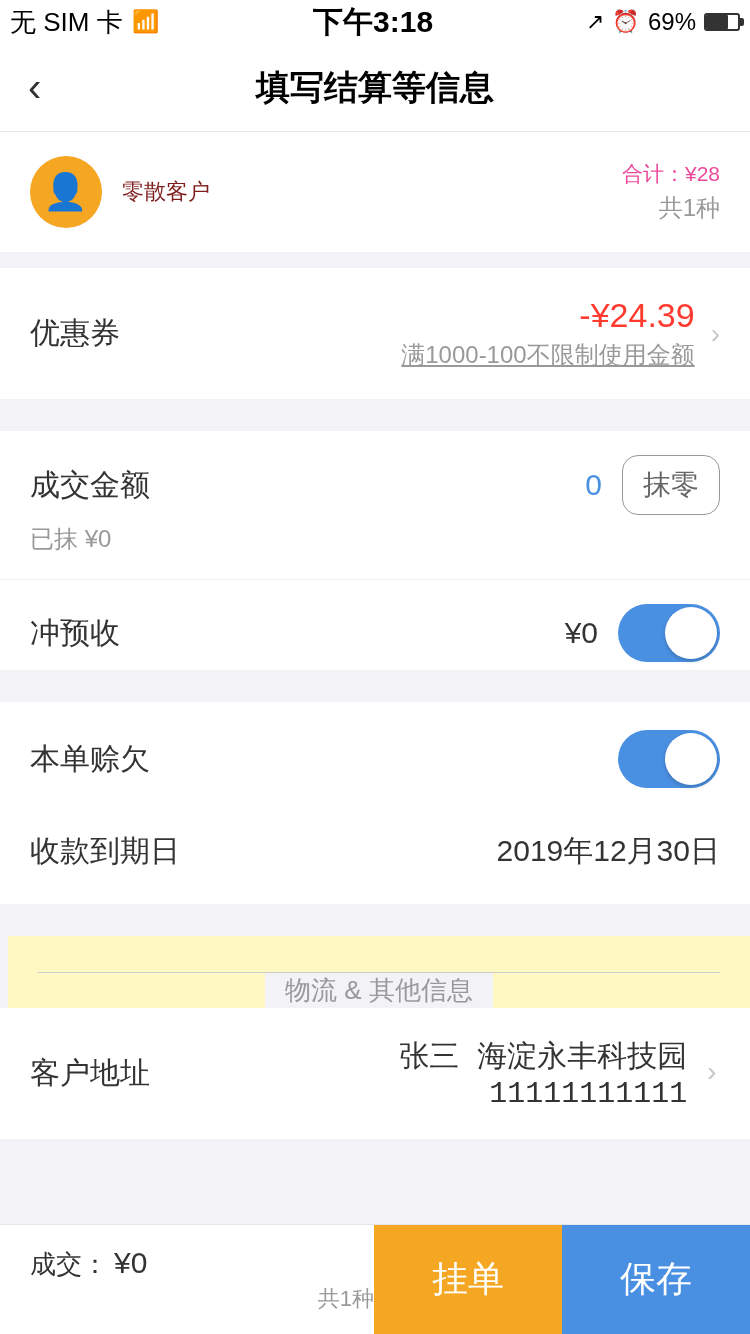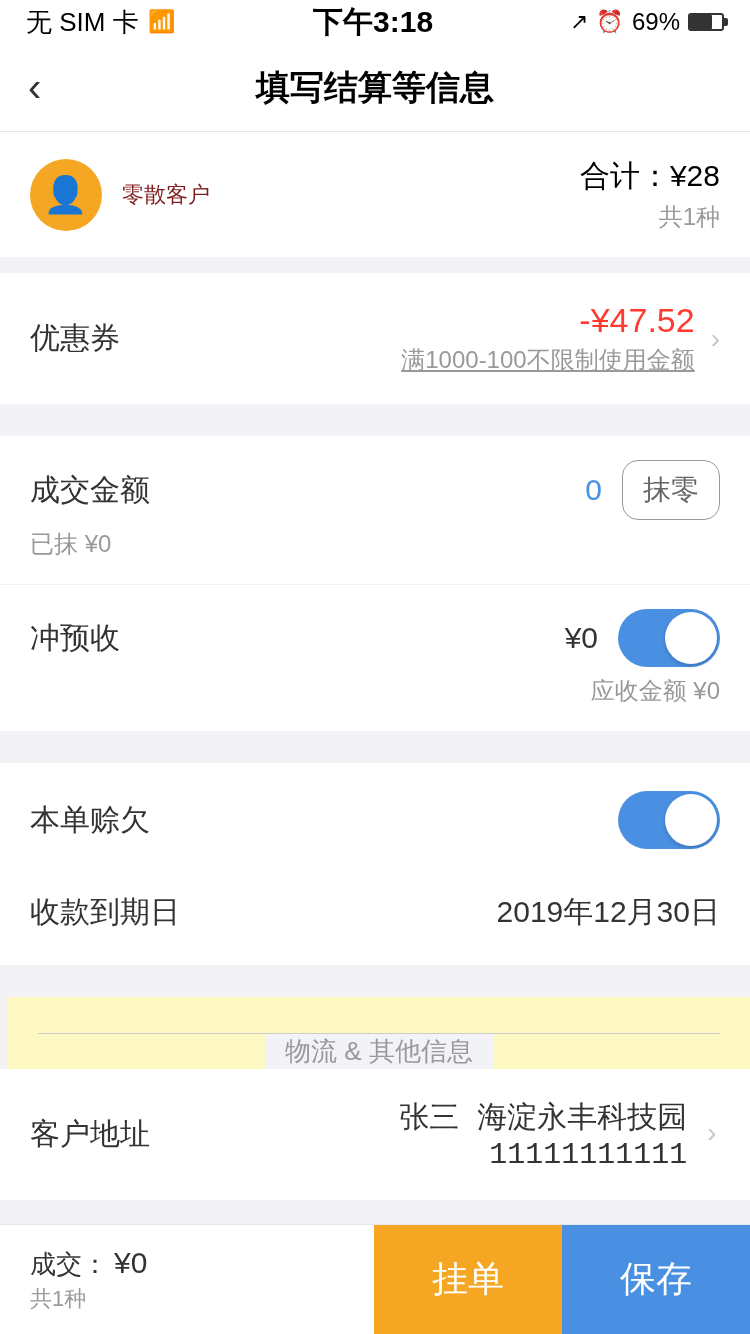--- a/index.html
+++ b/index.html
@@ -13,21 +13,21 @@
       font-size: 28px;
     }
 
     
     .status-bar {
       background: #fff;
       height: 44px;
       display: flex;
       align-items: center;
       justify-content: space-between;
-      padding: 0 26px;
+      padding: 0 10px;
       font-size: 26px;
       font-weight: 500;
     }
     .status-left { display: flex; align-items: center; gap: 10px; }
     .status-right { display: flex; align-items: center; gap: 8px; font-size: 24px; }
     .wifi-icon { font-size: 22px; }
 
     
     .nav-bar {
       background: #fff;
@@ -84,22 +84,22 @@
       color: #fff;
     }
     .customer-name {
       font-size: 22px;
       color: #7f1d1d;
     }
     .customer-summary {
       text-align: right;
     }
     .customer-total {
-      font-size: 30px;
-      color: #000000;
+      font-size: 21px;
+      color: #ec4899;
     }
     .customer-count {
       font-size: 24px;
       color: #999;
       margin-top: 4px;
     }
 
     
     .section-card {
       background: #fff;
@@ -223,20 +223,21 @@
       width: 750px;
       height: 110px;
       background: #fff;
       display: flex;
       align-items: center;
       border-top: 1px solid #e5e5ea;
     }
     .bottom-summary {
       flex: 1;
       padding-left: 30px;
+      text-align: right;
     }
     .bottom-deal-label {
       font-size: 26px;
       color: #333;
     }
     .bottom-deal-value {
       font-size: 30px;
       color: #333;
       font-weight: 500;
     }
@@ -349,21 +350,21 @@
       <div class="customer-total">合计：¥28</div>
       <div class="customer-count">共1种</div>
     </div>
   </div>
 
   <div class="section-card">
     <div class="row-item">
       <span class="row-label">优惠券</span>
       <div class="row-right">
         <div>
-          <div class="row-value-discount">-¥47.52</div>
+          <div class="row-value-discount">-¥24.39</div>
           <div class="row-sub">满1000-100不限制使用金额</div>
         </div>
         <span class="chevron">›</span>
       </div>
     </div>
   </div>
 
   <div class="section-divider"></div>
 
   <div class="section-card">
@@ -380,21 +381,20 @@
       <span class="row-label">冲预收</span>
       <div class="advance-right">
         <div>
           <div class="row-value" style="text-align:right;">¥0</div>
         </div>
         <div class="toggle">
           <div class="toggle-knob"></div>
         </div>
       </div>
     </div>
-    <div class="advance-sub-row">应收金额 ¥0</div>
   </div>
 
   <div class="section-divider"></div>
 
   <div class="section-card">
     <div class="row-item" style="border-bottom:none;">
       <span class="row-label">本单赊欠</span>
       <div class="toggle">
         <div class="toggle-knob"></div>
       </div>

